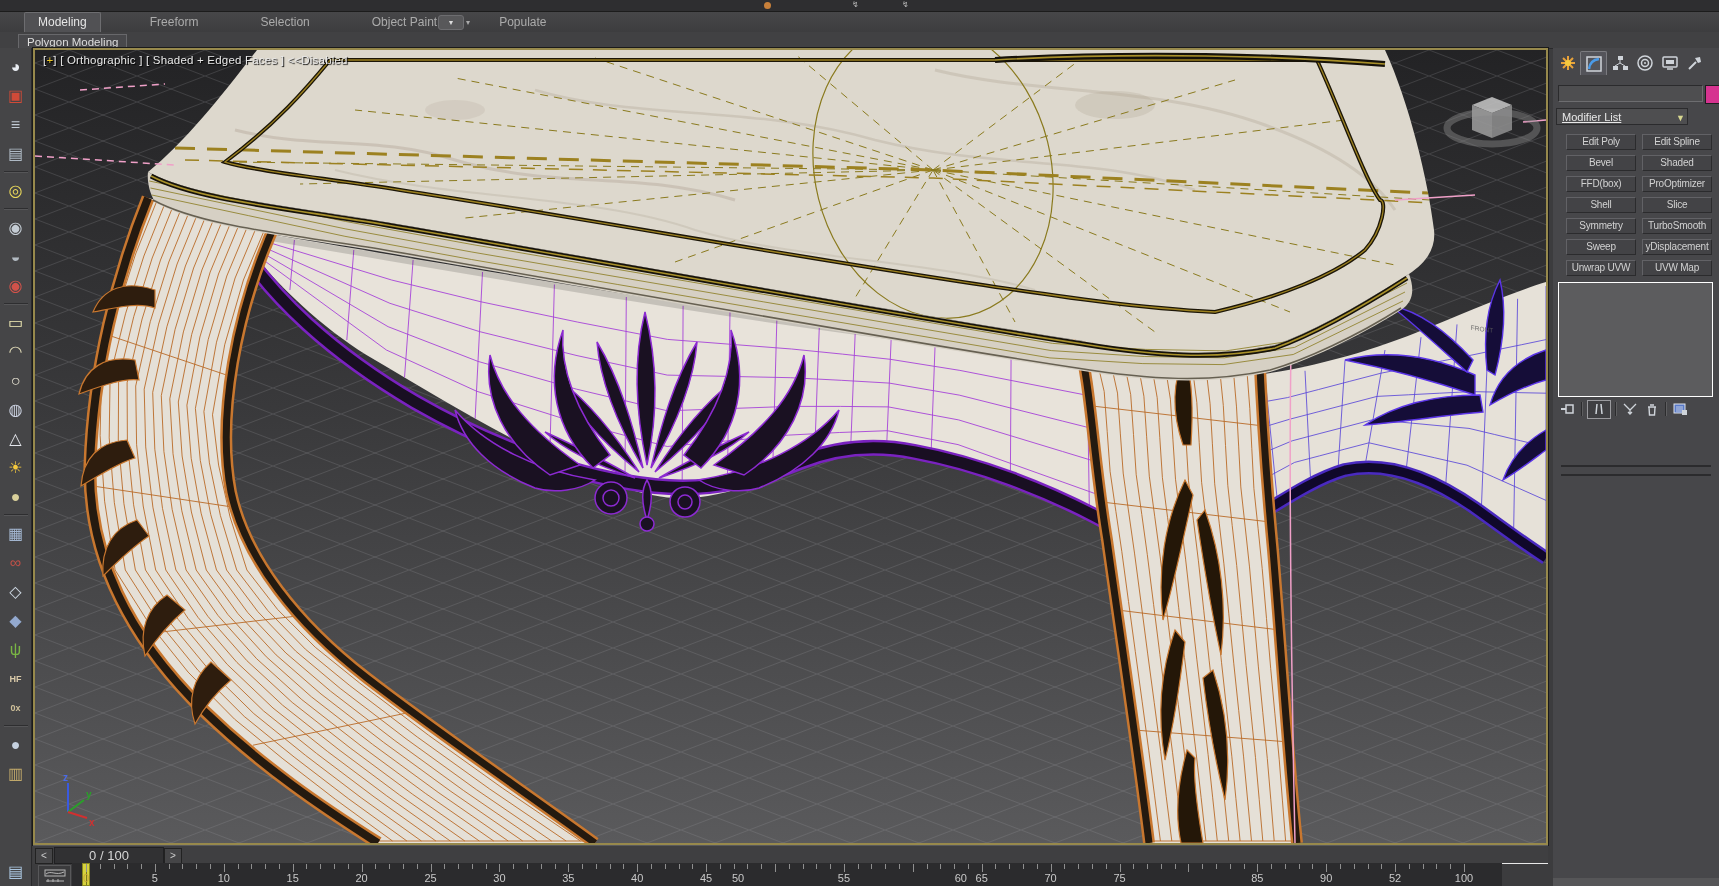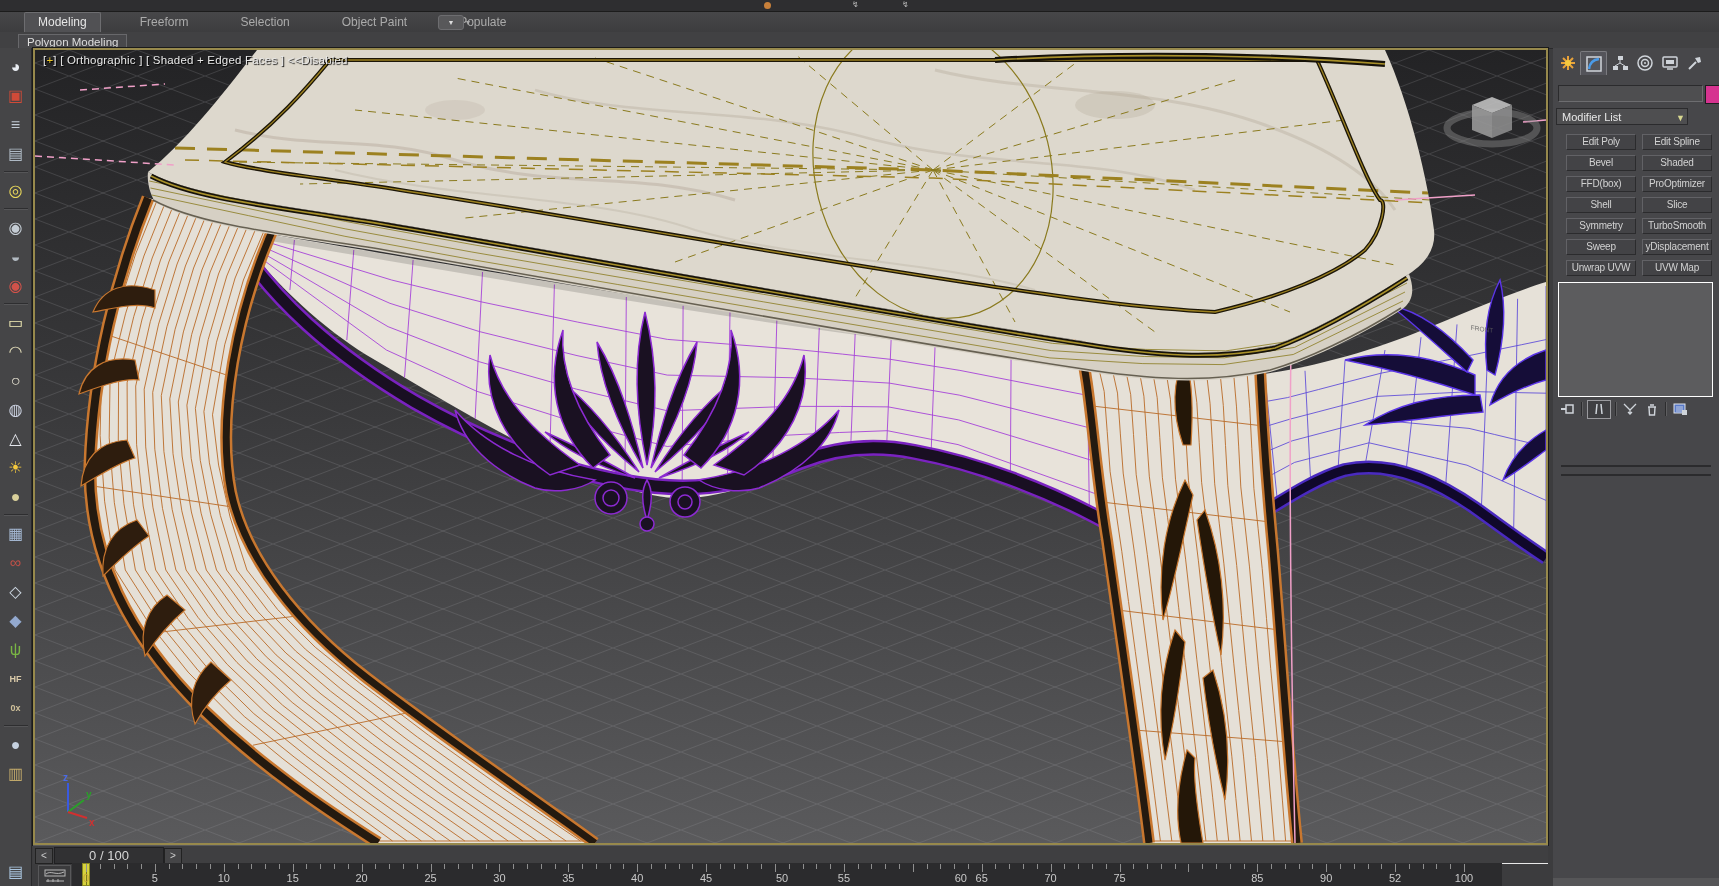--- a/index.html
+++ b/index.html
@@ -7,21 +7,21 @@
        background:#3c3c3e;font-family:"Liberation Sans",sans-serif;
        -webkit-font-smoothing:antialiased;}
   
   .topstrip{position:absolute;left:0;top:0;width:1719px;height:11px;background:#2e2e30;
             border-bottom:1px solid #1c1c1c;}
   .topstrip .dot{position:absolute;top:2px;width:7px;height:7px;border-radius:50%;background:#c8803a;}
   .topstrip .arr{position:absolute;top:0;color:#bbb;font-size:8px;}
   
   .ribbon{position:absolute;left:0;top:12px;width:1719px;height:20px;
           background:linear-gradient(#474749,#3d3d3f);border-bottom:1px solid #2c2c2e;}
-  .ribbon-tabs{display:flex;align-items:flex-end;height:100%;padding-left:24px;gap:26px;}
+  .ribbon-tabs{display:flex;align-items:flex-end;height:100%;padding-left:24px;gap:36px;}
   .rtab{font-size:12px;color:#ababab;padding:2px 13px 3px 13px;cursor:default;}
   .rtab.active{background:#515154;border:1px solid #6d6d70;border-bottom:none;
                color:#e6e6e6;border-radius:2px 2px 0 0;}
   .ribbon-collapse{position:absolute;left:438px;top:3px;width:24px;height:13px;background:#58585a;
                    border:1px solid #6d6d70;border-radius:3px;color:#ddd;font-size:7px;
                    text-align:center;line-height:13px;}
   .ribbon-collapse-caret{position:absolute;left:466px;top:6px;color:#aaa;font-size:8px;}
   
   .subbar{position:absolute;left:0;top:32px;width:1719px;height:16px;background:#414143;
           border-bottom:1px solid #2a2a2c;}
@@ -63,21 +63,21 @@
   
   .cpanel{position:absolute;left:1553px;top:48px;width:166px;height:838px;background:#47474a;}
   .cp-tabs{position:absolute;left:2px;top:3px;height:25px;display:flex;}
   .cp-tab{width:25px;height:23px;display:flex;align-items:center;justify-content:center;border-radius:2px 2px 0 0;}
   .cp-tab.active{background:#54545a;border:1px solid #7b7b80;border-bottom:none;}
   .namefield{position:absolute;left:5px;top:37px;width:143px;height:15px;background:#4e4e50;
              border-top:1px solid #2b2b2d;border-left:1px solid #2b2b2d;
              border-bottom:1px solid #6d6d70;border-right:1px solid #6d6d70;}
   .swatch{position:absolute;left:152px;top:37px;width:13px;height:17px;background:#d63390;border:1px solid #1d1d1f;}
   .combo{position:absolute;left:3px;top:60px;width:132px;height:17px;background:#4e4e50;
-         border:1px solid #2b2b2d;color:#e8e8e8;font-size:11px;line-height:17px;padding-left:5px;box-sizing:border-box;}
+         border:1px solid #2b2b2d;color:#e8e8e8;font-size:11px;line-height:17px;padding-left:5px;box-sizing:border-box;text-decoration:underline;}
   .combo .caret{position:absolute;right:2px;top:1px;color:#d8d890;font-size:9px;}
   .modgrid{position:absolute;left:13px;top:86px;width:148px;display:grid;
            grid-template-columns:70px 70px;grid-auto-rows:16px;column-gap:6px;row-gap:5px;}
   .mbtn{background:#434346;border-top:1px solid #626266;border-left:1px solid #626266;
         border-bottom:1px solid #2b2b2d;border-right:1px solid #2b2b2d;color:#d2d2d2;
         font-size:10px;text-align:center;line-height:14px;overflow:hidden;white-space:nowrap;letter-spacing:-.2px;}
   .stackbox{position:absolute;left:5px;top:234px;width:153px;height:113px;background:#5c5c5e;border:1px solid #ffffff;}
   .stacktools{position:absolute;left:6px;top:352px;width:154px;height:18px;display:flex;align-items:center;gap:4px;}
   .sticon{width:18px;height:15px;display:flex;align-items:center;justify-content:center;}
   .sticon.boxed{border:1px solid #9a9a9e;background:#3f3f42;width:22px;height:17px;}
@@ -403,21 +403,21 @@
       <div class="tick" style="left: 592.76px; height: 5px;"></div>
       <div class="tick" style="left: 606.54px; height: 5px;"></div>
       <div class="tick" style="left: 620.32px; height: 5px;"></div>
       <div class="tick" style="left: 634.1px; height: 8px;"></div>
       <div class="ticklabel" style="left: 634.1px;">45</div>
       <div class="tick" style="left: 647.88px; height: 5px;"></div>
       <div class="tick" style="left: 661.66px; height: 5px;"></div>
       <div class="tick" style="left: 675.44px; height: 5px;"></div>
       <div class="tick" style="left: 689.22px; height: 5px;"></div>
       <div class="tick" style="left: 703px; height: 8px;"></div>
-      <div class="ticklabel" style="left: 710px;">50</div>
+      <div class="ticklabel" style="left: 666px;">50</div>
       <div class="tick" style="left: 716.78px; height: 5px;"></div>
       <div class="tick" style="left: 730.56px; height: 5px;"></div>
       <div class="tick" style="left: 744.34px; height: 5px;"></div>
       <div class="tick" style="left: 758.12px; height: 5px;"></div>
       <div class="tick" style="left: 771.9px; height: 8px;"></div>
       <div class="ticklabel" style="left: 771.9px;">55</div>
       <div class="tick" style="left: 785.68px; height: 5px;"></div>
       <div class="tick" style="left: 799.46px; height: 5px;"></div>
       <div class="tick" style="left: 813.24px; height: 5px;"></div>
       <div class="tick" style="left: 827.02px; height: 5px;"></div>

